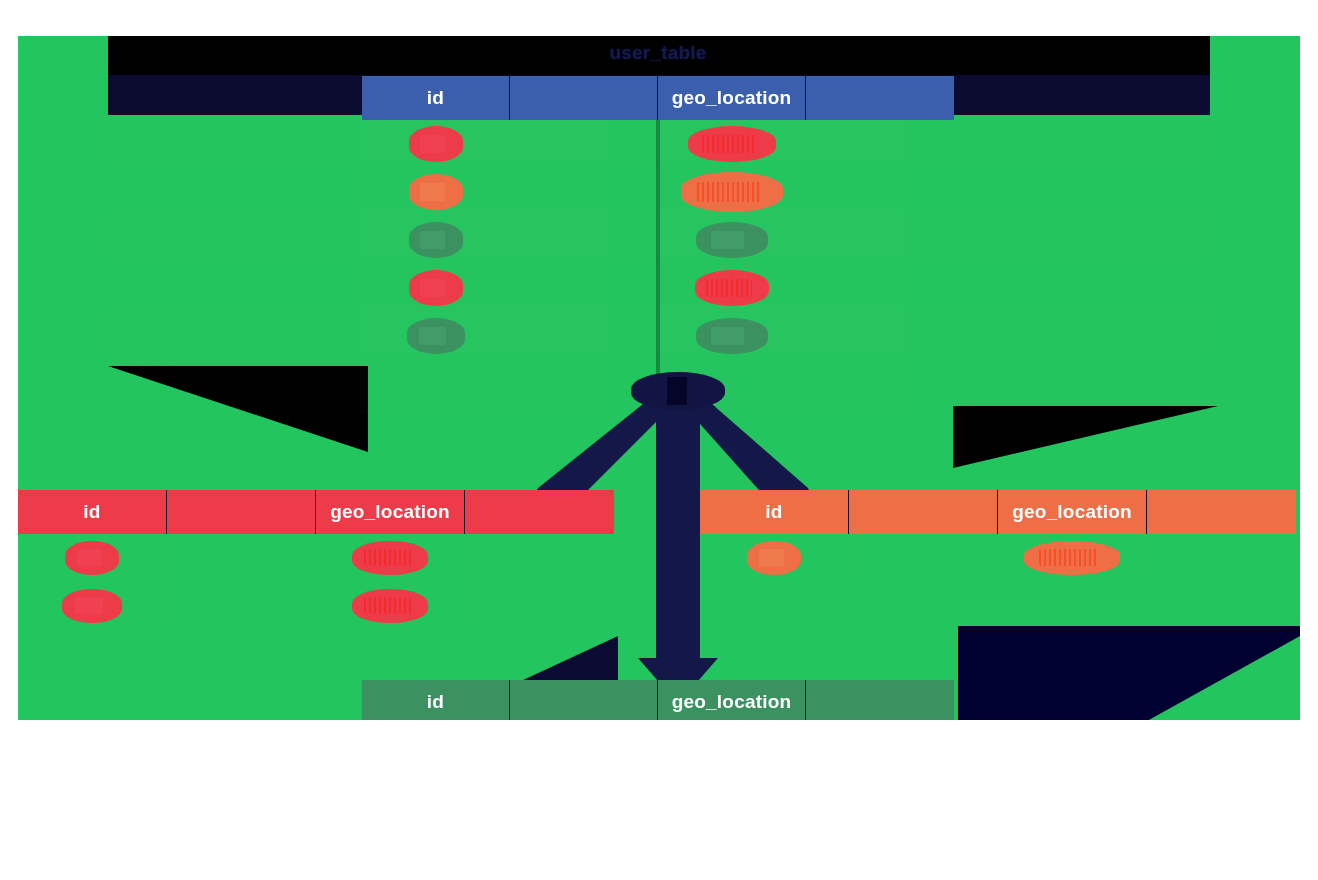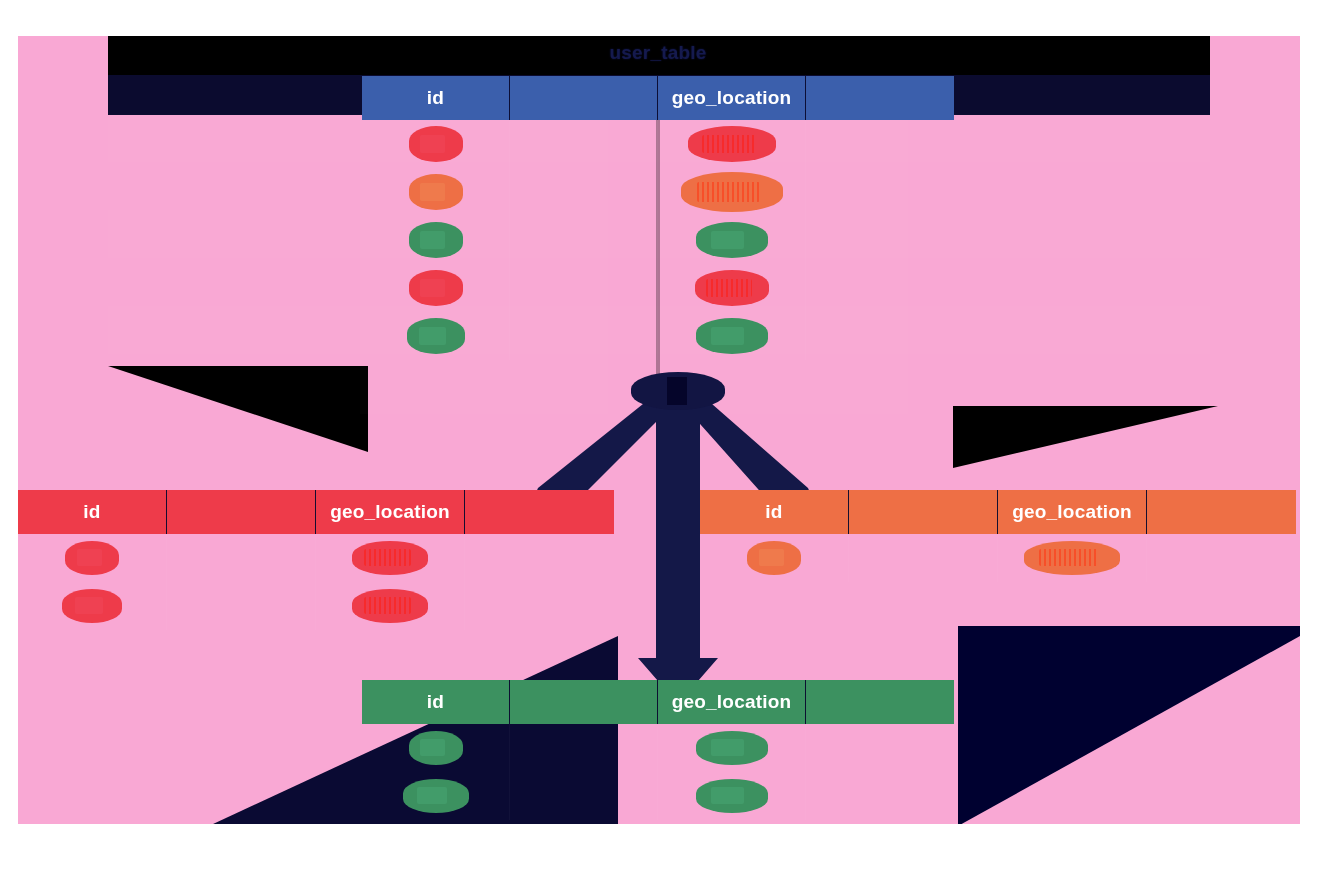--- a/index.html
+++ b/index.html
@@ -7,22 +7,22 @@
   html, body {
     width: 1318px; height: 880px;
     background: #ffffff;
     font-family: "Liberation Sans", sans-serif;
     overflow: hidden;
   }
 
   #canvas {
     position: absolute;
     left: 18px; top: 36px;
-    width: 1282px; height: 788px;
-    background: #f9a8d4;
+    width: 1282px; height: 684px;
+    background: #22c55e;
     overflow: hidden;
   }
 
   
   .facet { position: absolute; pointer-events: none; }
 
   .facet.top-black {
     left: 90px; top: 0px; width: 1102px; height: 39px;
     background: #000000;
   }

